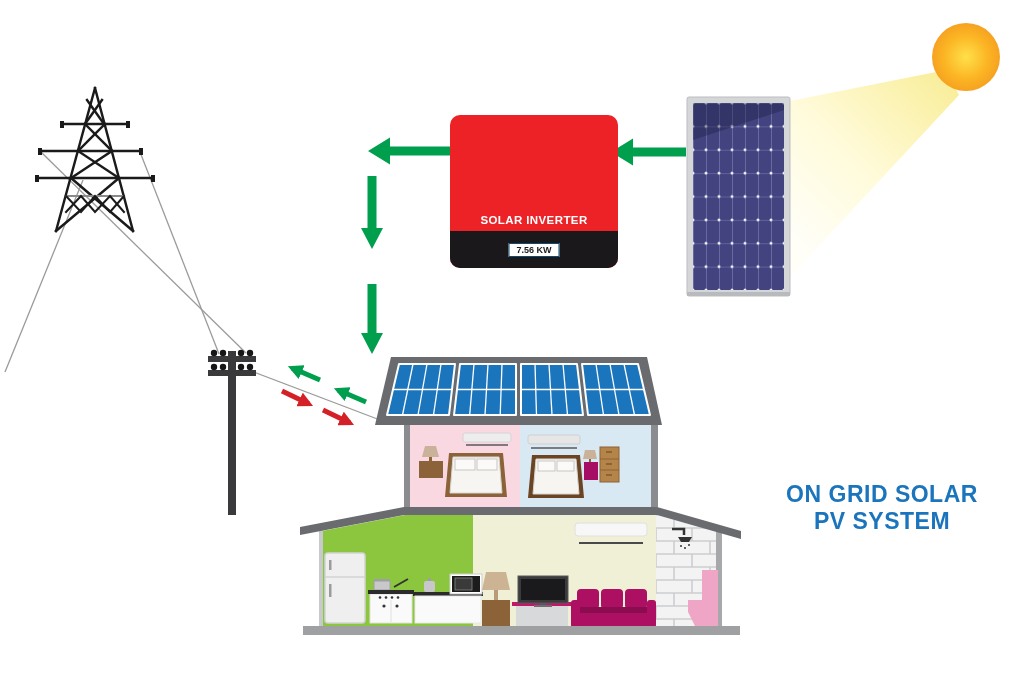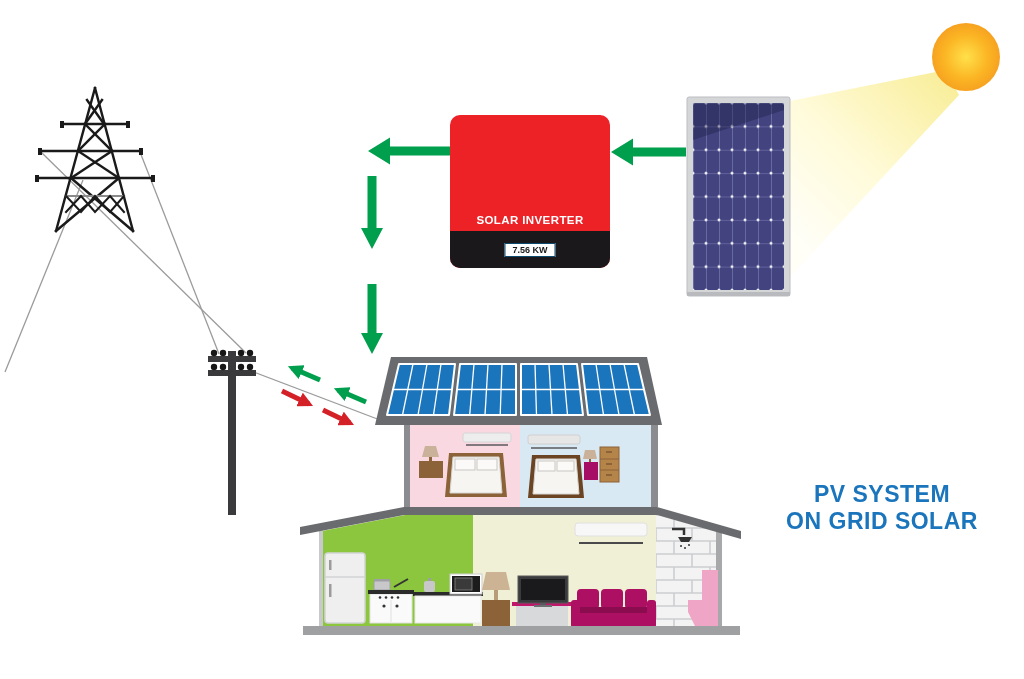--- a/index.html
+++ b/index.html
@@ -3,21 +3,21 @@
 <meta charset="utf-8">
 <style>
   html,body{margin:0;padding:0;background:#fff;}
   .stage{
     position:relative;width:1024px;height:679px;background:#ffffff;overflow:hidden;
     font-family:"Liberation Sans",sans-serif;
   }
   .stage svg{position:absolute;left:0;top:0;}
   .inverter{
     position:absolute;left:450px;top:115px;width:160px;height:153px;
-    background:#EC2227;border-radius:10px;
+    background:#EC2227;border-radius:10px;padding-left:8px;
   }
   .inverter .base{
     position:absolute;left:0;bottom:0;width:100%;height:37px;
     background:#1B181C;border-radius:0 0 10px 10px;
   }
   .inverter .inv-label{
     position:absolute;left:0;bottom:42px;width:100%;text-align:center;
     color:#ffffff;font-size:11.5px;font-weight:bold;letter-spacing:.4px;
   }
   .inverter .kw-chip{
@@ -311,17 +311,17 @@
   </g>
 </svg>
 
 <div class="inverter">
   <div class="base"></div>
   <div class="inv-label">SOLAR INVERTER</div>
   <div class="kw-chip">7.56 KW</div>
 </div>
 
 <div class="title">
+  <span>ON GRID SOLAR</span>
   <span>PV SYSTEM</span>
-  <span>ON GRID SOLAR</span>
 </div>
 
 </div>
 
 </body></html>

